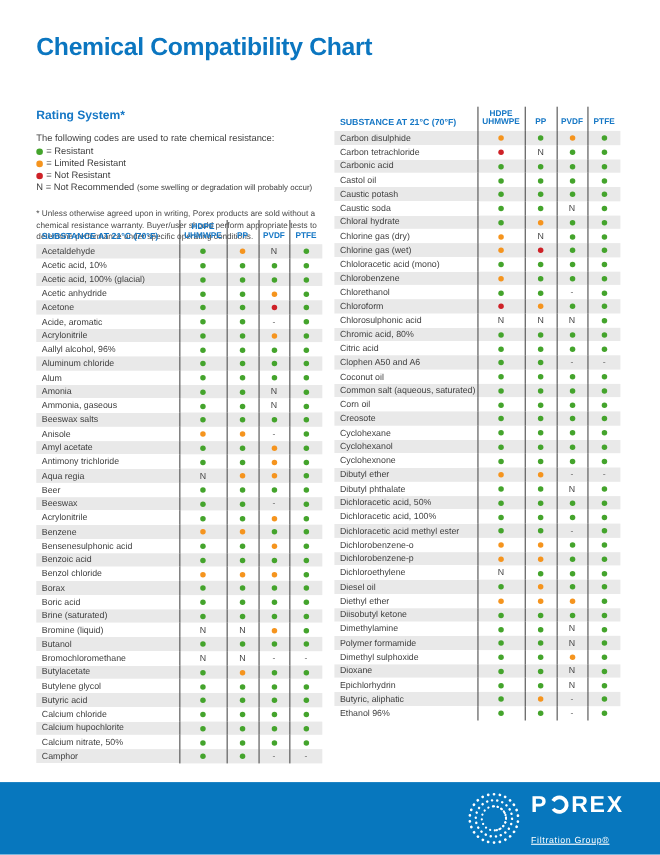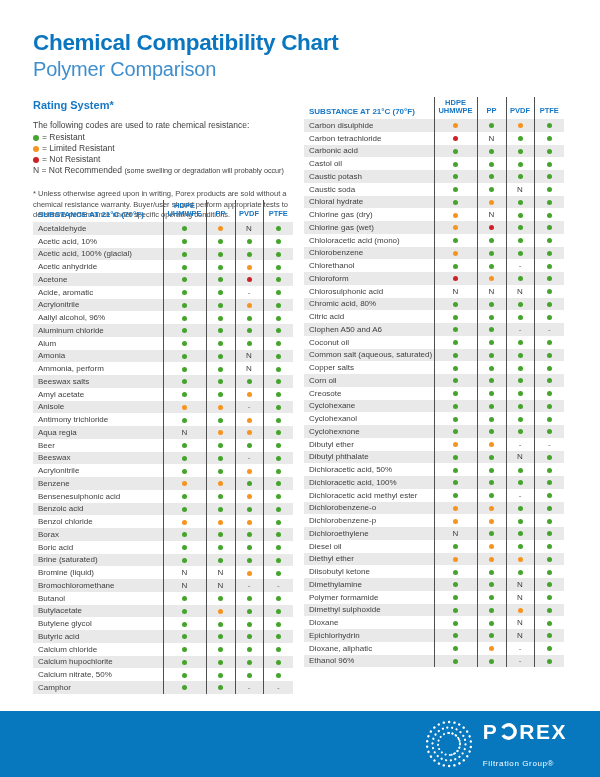--- a/index.html
+++ b/index.html
@@ -35,30 +35,29 @@
   .cmp-table tbody tr:nth-child(odd) { background:#E9E9E9; }
   .dot { display:inline-block; width:5px; height:5px; border-radius:50%; vertical-align:middle; }
 
   
   .footer { position:absolute; left:0; top:711px; width:600px; height:66px; background:#0777BE; }
   .logo { position:absolute; right:33px; top:7px; display:flex; align-items:center; }
   .globe { margin-right:8px; }
   .brand-lines { display:flex; flex-direction:column; }
   .brand-row { display:flex; align-items:center; color:#ffffff; font-weight:bold; font-size:21px; letter-spacing:1.5px; line-height:22px; }
   .brand-o { margin:0 1px; }
-  .brand-sub { color:#ffffff; font-size:8px; letter-spacing:0.6px; margin-top:16px; }
+  .brand-sub { color:#ffffff; font-size:8px; letter-spacing:0.6px; margin-top:16px;text-decoration:underline; }
 </style>
 </head>
 <body>
 
 <div class="page">
 
   <div class="title-block">
     <div class="main-title">Chemical Compatibility Chart</div>
-    <div class="sub-title">Polymer Comparison</div>
   </div>
 
   <div class="rating-panel">
     <div class="rating-heading">Rating System*</div>
     <div class="rating-intro">The following codes are used to rate chemical resistance:</div>
     <div class="legend-row">
       <span class="ldot" style="background: rgb(68, 164, 44);"></span><span>= Resistant</span>
     </div>
     <div class="legend-row">
       <span class="ldot" style="background: rgb(245, 148, 30);"></span><span>= Limited Resistant</span>
@@ -163,48 +162,48 @@
           <td class="val"><span class="dot" style="background: rgb(68, 164, 44);"></span></td>
         </tr>
         <tr>
           <td class="sub">Amonia</td>
           <td class="val"><span class="dot" style="background: rgb(68, 164, 44);"></span></td>
           <td class="val"><span class="dot" style="background: rgb(68, 164, 44);"></span></td>
           <td class="val">N</td>
           <td class="val"><span class="dot" style="background: rgb(68, 164, 44);"></span></td>
         </tr>
         <tr>
-          <td class="sub">Ammonia, perform</td>
+          <td class="sub">Ammonia, gaseous</td>
           <td class="val"><span class="dot" style="background: rgb(68, 164, 44);"></span></td>
           <td class="val"><span class="dot" style="background: rgb(68, 164, 44);"></span></td>
           <td class="val">N</td>
           <td class="val"><span class="dot" style="background: rgb(68, 164, 44);"></span></td>
         </tr>
         <tr>
           <td class="sub">Beeswax salts</td>
           <td class="val"><span class="dot" style="background: rgb(68, 164, 44);"></span></td>
           <td class="val"><span class="dot" style="background: rgb(68, 164, 44);"></span></td>
           <td class="val"><span class="dot" style="background: rgb(68, 164, 44);"></span></td>
           <td class="val"><span class="dot" style="background: rgb(68, 164, 44);"></span></td>
         </tr>
         <tr>
+          <td class="sub">Anisole</td>
+          <td class="val"><span class="dot" style="background: rgb(245, 148, 30);"></span></td>
+          <td class="val"><span class="dot" style="background: rgb(245, 148, 30);"></span></td>
+          <td class="val dash">-</td>
+          <td class="val"><span class="dot" style="background: rgb(68, 164, 44);"></span></td>
+        </tr>
+        <tr>
           <td class="sub">Amyl acetate</td>
           <td class="val"><span class="dot" style="background: rgb(68, 164, 44);"></span></td>
           <td class="val"><span class="dot" style="background: rgb(68, 164, 44);"></span></td>
           <td class="val"><span class="dot" style="background: rgb(245, 148, 30);"></span></td>
           <td class="val"><span class="dot" style="background: rgb(68, 164, 44);"></span></td>
         </tr>
         <tr>
-          <td class="sub">Anisole</td>
-          <td class="val"><span class="dot" style="background: rgb(245, 148, 30);"></span></td>
-          <td class="val"><span class="dot" style="background: rgb(245, 148, 30);"></span></td>
-          <td class="val dash">-</td>
-          <td class="val"><span class="dot" style="background: rgb(68, 164, 44);"></span></td>
-        </tr>
-        <tr>
           <td class="sub">Antimony trichloride</td>
           <td class="val"><span class="dot" style="background: rgb(68, 164, 44);"></span></td>
           <td class="val"><span class="dot" style="background: rgb(68, 164, 44);"></span></td>
           <td class="val"><span class="dot" style="background: rgb(245, 148, 30);"></span></td>
           <td class="val"><span class="dot" style="background: rgb(68, 164, 44);"></span></td>
         </tr>
         <tr>
           <td class="sub">Aqua regia</td>
           <td class="val">N</td>
           <td class="val"><span class="dot" style="background: rgb(245, 148, 30);"></span></td>
@@ -282,32 +281,32 @@
           <td class="val"><span class="dot" style="background: rgb(68, 164, 44);"></span></td>
         </tr>
         <tr>
           <td class="sub">Bromine (liquid)</td>
           <td class="val">N</td>
           <td class="val">N</td>
           <td class="val"><span class="dot" style="background: rgb(245, 148, 30);"></span></td>
           <td class="val"><span class="dot" style="background: rgb(68, 164, 44);"></span></td>
         </tr>
         <tr>
+          <td class="sub">Butanol</td>
+          <td class="val"><span class="dot" style="background: rgb(68, 164, 44);"></span></td>
+          <td class="val"><span class="dot" style="background: rgb(68, 164, 44);"></span></td>
+          <td class="val"><span class="dot" style="background: rgb(68, 164, 44);"></span></td>
+          <td class="val"><span class="dot" style="background: rgb(68, 164, 44);"></span></td>
+        </tr>
+        <tr>
           <td class="sub">Bromochloromethane</td>
           <td class="val">N</td>
           <td class="val">N</td>
           <td class="val dash">-</td>
           <td class="val dash">-</td>
-        </tr>
-        <tr>
-          <td class="sub">Butanol</td>
-          <td class="val"><span class="dot" style="background: rgb(68, 164, 44);"></span></td>
-          <td class="val"><span class="dot" style="background: rgb(68, 164, 44);"></span></td>
-          <td class="val"><span class="dot" style="background: rgb(68, 164, 44);"></span></td>
-          <td class="val"><span class="dot" style="background: rgb(68, 164, 44);"></span></td>
         </tr>
         <tr>
           <td class="sub">Butylacetate</td>
           <td class="val"><span class="dot" style="background: rgb(68, 164, 44);"></span></td>
           <td class="val"><span class="dot" style="background: rgb(245, 148, 30);"></span></td>
           <td class="val"><span class="dot" style="background: rgb(68, 164, 44);"></span></td>
           <td class="val"><span class="dot" style="background: rgb(68, 164, 44);"></span></td>
         </tr>
         <tr>
           <td class="sub">Butylene glycol</td>
@@ -499,27 +498,20 @@
           <td class="val"><span class="dot" style="background: rgb(68, 164, 44);"></span></td>
         </tr>
         <tr>
           <td class="sub">Common salt (aqueous, saturated)</td>
           <td class="val"><span class="dot" style="background: rgb(68, 164, 44);"></span></td>
           <td class="val"><span class="dot" style="background: rgb(68, 164, 44);"></span></td>
           <td class="val"><span class="dot" style="background: rgb(68, 164, 44);"></span></td>
           <td class="val"><span class="dot" style="background: rgb(68, 164, 44);"></span></td>
         </tr>
         <tr>
-          <td class="sub">Copper salts</td>
-          <td class="val"><span class="dot" style="background: rgb(68, 164, 44);"></span></td>
-          <td class="val"><span class="dot" style="background: rgb(68, 164, 44);"></span></td>
-          <td class="val"><span class="dot" style="background: rgb(68, 164, 44);"></span></td>
-          <td class="val"><span class="dot" style="background: rgb(68, 164, 44);"></span></td>
-        </tr>
-        <tr>
           <td class="sub">Corn oil</td>
           <td class="val"><span class="dot" style="background: rgb(68, 164, 44);"></span></td>
           <td class="val"><span class="dot" style="background: rgb(68, 164, 44);"></span></td>
           <td class="val"><span class="dot" style="background: rgb(68, 164, 44);"></span></td>
           <td class="val"><span class="dot" style="background: rgb(68, 164, 44);"></span></td>
         </tr>
         <tr>
           <td class="sub">Creosote</td>
           <td class="val"><span class="dot" style="background: rgb(68, 164, 44);"></span></td>
           <td class="val"><span class="dot" style="background: rgb(68, 164, 44);"></span></td>
@@ -653,21 +645,21 @@
           <td class="val"><span class="dot" style="background: rgb(68, 164, 44);"></span></td>
         </tr>
         <tr>
           <td class="sub">Epichlorhydrin</td>
           <td class="val"><span class="dot" style="background: rgb(68, 164, 44);"></span></td>
           <td class="val"><span class="dot" style="background: rgb(68, 164, 44);"></span></td>
           <td class="val">N</td>
           <td class="val"><span class="dot" style="background: rgb(68, 164, 44);"></span></td>
         </tr>
         <tr>
-          <td class="sub">Dioxane, aliphatic</td>
+          <td class="sub">Butyric, aliphatic</td>
           <td class="val"><span class="dot" style="background: rgb(68, 164, 44);"></span></td>
           <td class="val"><span class="dot" style="background: rgb(245, 148, 30);"></span></td>
           <td class="val dash">-</td>
           <td class="val"><span class="dot" style="background: rgb(68, 164, 44);"></span></td>
         </tr>
         <tr>
           <td class="sub">Ethanol 96%</td>
           <td class="val"><span class="dot" style="background: rgb(68, 164, 44);"></span></td>
           <td class="val"><span class="dot" style="background: rgb(68, 164, 44);"></span></td>
           <td class="val dash">-</td>

